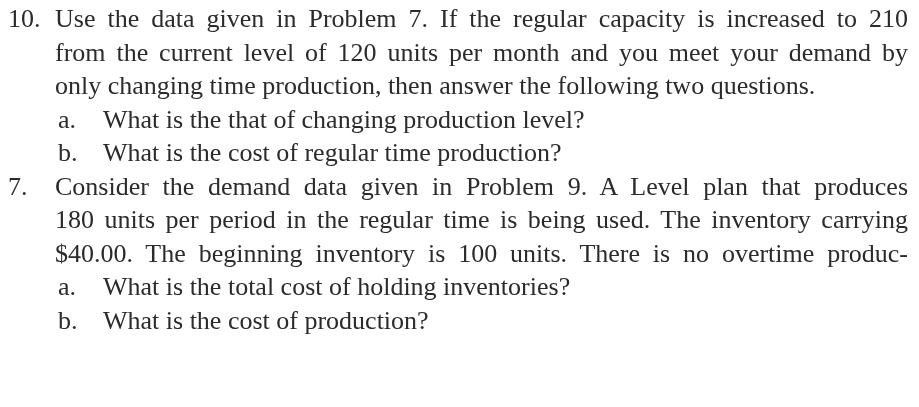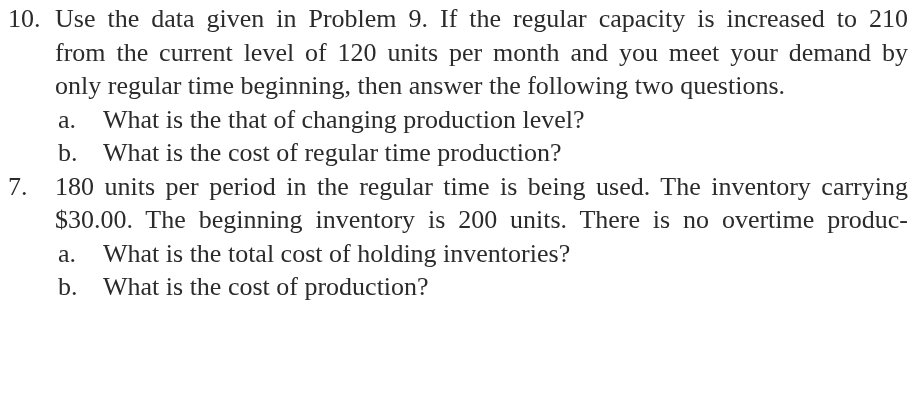--- a/index.html
+++ b/index.html
@@ -56,39 +56,40 @@
   }
 </style>
 </head>
 <body>
 
 <div class="page">
 
   <section class="problem">
     <div class="num">10.</div>
     <div class="body">
-      <div class="line just">Use the data given in Problem 9. If the regular capacity is increased to 210</div>
+      <div class="line just">Use the data given in Problem 7. If the regular capacity is increased to 210</div>
       <div class="line just">from the current level of 120 units per month and you meet your demand by</div>
-      <div class="line">only regular time beginning, then answer the following two questions.</div>
+      <div class="line">only changing time production, then answer the following two questions.</div>
       <div class="sub">
         <div class="sublabel">a.</div>
         <div class="subtext">What is the that of changing production level?</div>
       </div>
       <div class="sub">
         <div class="sublabel">b.</div>
         <div class="subtext">What is the cost of regular time production?</div>
       </div>
     </div>
   </section>
 
   <section class="problem">
     <div class="num">7.</div>
     <div class="body">
+      <div class="line just">Consider the demand data given in Problem 9. A Level plan that produces</div>
       <div class="line just">180 units per period in the regular time is being used. The inventory carrying</div>
-      <div class="line just">$30.00. The beginning inventory is 200 units. There is no overtime produc-</div>
+      <div class="line just">$40.00. The beginning inventory is 100 units. There is no overtime produc-</div>
       <div class="sub">
         <div class="sublabel">a.</div>
         <div class="subtext">What is the total cost of holding inventories?</div>
       </div>
       <div class="sub">
         <div class="sublabel">b.</div>
         <div class="subtext">What is the cost of production?</div>
       </div>
     </div>
   </section>

